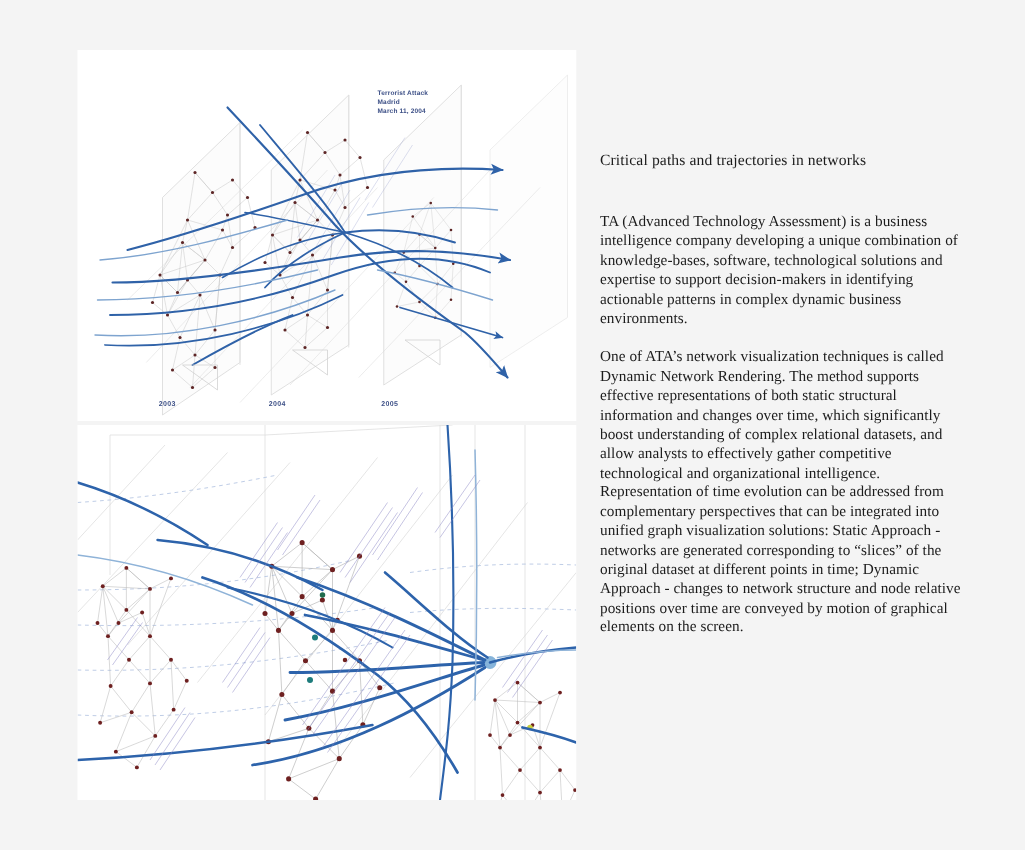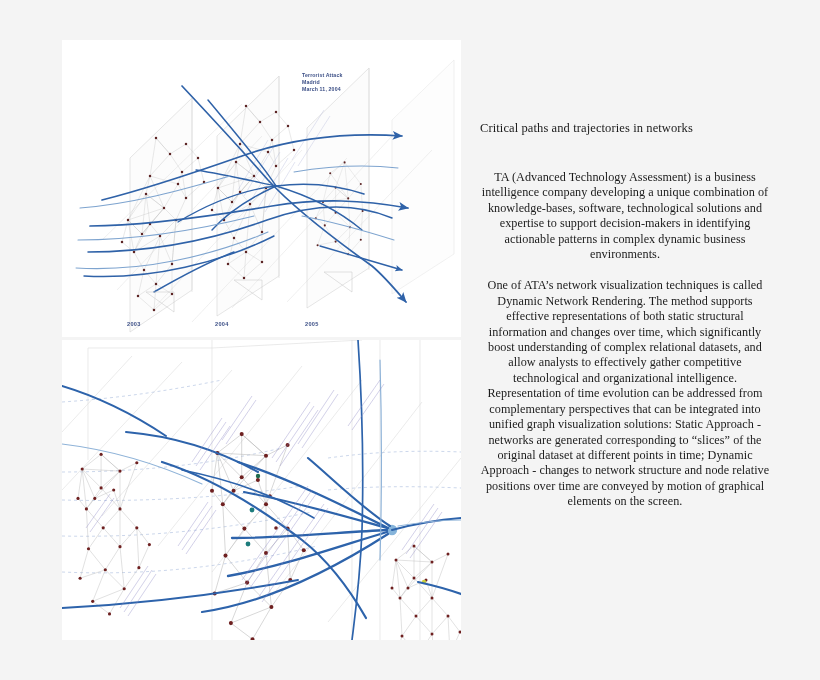--- a/index.html
+++ b/index.html
@@ -44,21 +44,21 @@
     font-size:12.5px;
     line-height:16px;
     margin:0 0 34px 0;
     font-weight:400;
     letter-spacing:.1px;
   }
   .para{
     font-size:12.2px;
     line-height:15.4px;
     margin:0 0 16px 0;
-    text-align:center;
+    text-align:left;
     letter-spacing:.05px;
   }
 
   
   .yearlabel{
     position:absolute;
     font-family:"Liberation Sans", sans-serif;
     font-size:5.6px;
     font-weight:700;
     color:#3c4f86;

